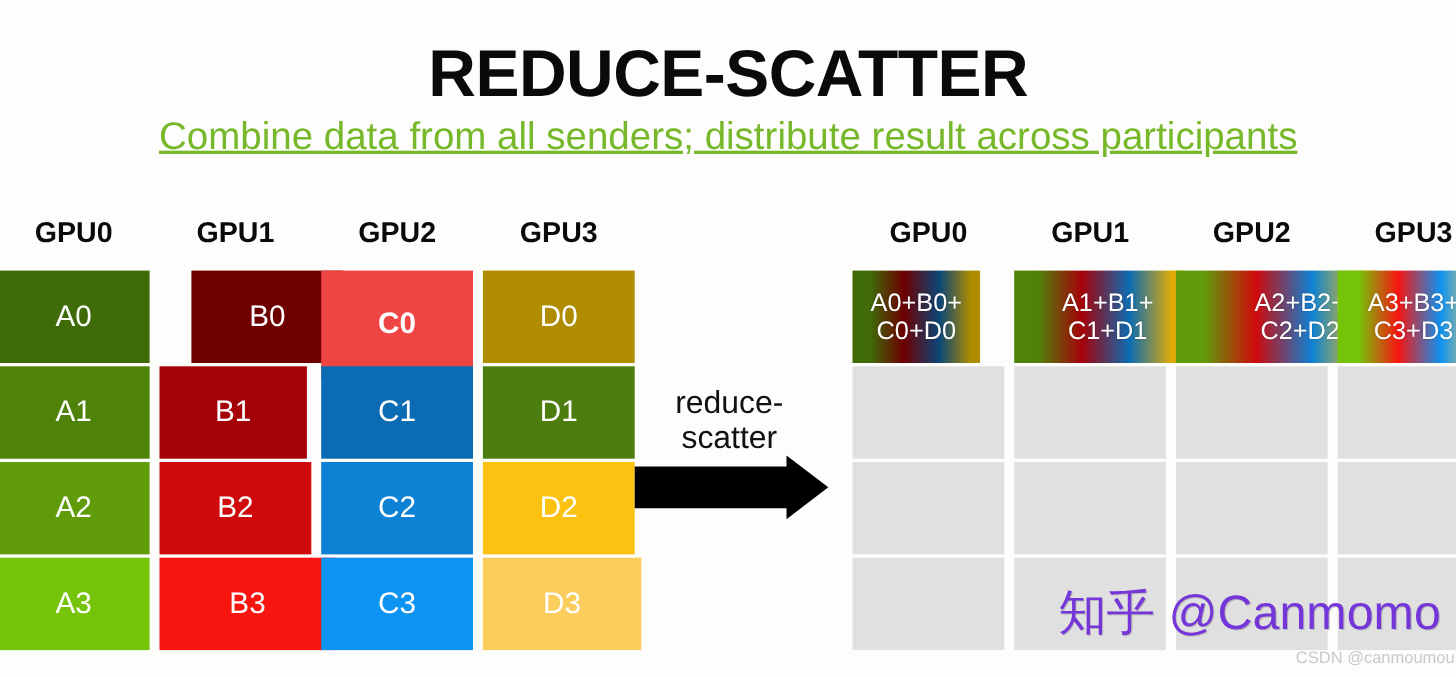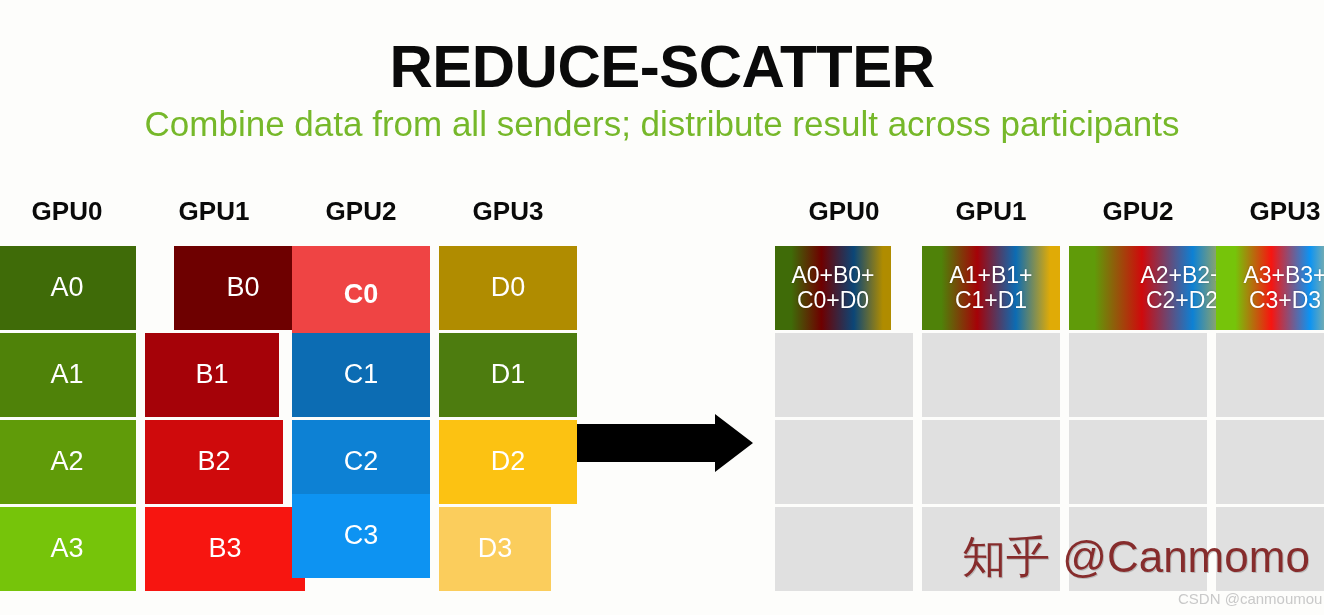--- a/index.html
+++ b/index.html
@@ -35,20 +35,21 @@
     position: absolute;
     top: 104px;
     left: 0;
     width: 1324px;
     text-align: center;
     font-size: 35px;
     font-weight: normal;
     color: #76b82a;
     font-family: "Liberation Sans", sans-serif;
     white-space: nowrap;
+    text-decoration: underline;
   }
 
   
   .grid {
     position: absolute;
   }
   #left-grid  { left: -2px;  top: 196px; }
   #right-grid { left: 775px; top: 196px; }
 
   .col-headers {
@@ -111,21 +112,21 @@
     width: 180px;
     height: 62px;
   }
 
   
   #zhihu-watermark {
     position: absolute;
     left: 962px;
     top: 528px;
     font-size: 44px;
-    color: #7f1d1d;
+    color: #6d28d9;
     opacity: 0.92;
     font-family: "Liberation Sans", sans-serif;
     white-space: nowrap;
     text-shadow: 1px 1px 0 rgba(150,150,150,0.55);
     pointer-events: none;
   }
   #csdn-watermark {
     position: absolute;
     left: 1178px;
     top: 590px;
@@ -154,29 +155,31 @@
       <div class="cell single" style="left: 0px; top: 87px; width: 138px; height: 84px; background: rgb(79, 130, 9);">A1</div>
       <div class="cell single" style="left: 0px; top: 174px; width: 138px; height: 84px; background: rgb(96, 155, 9);">A2</div>
       <div class="cell single" style="left: 0px; top: 261px; width: 138px; height: 84px; background: rgb(118, 196, 10);">A3</div>
       <div class="cell single" style="left: 147px; top: 0px; width: 138px; height: 84px; background: rgb(110, 0, 0); margin-left: 29px;">B0</div>
       <div class="cell single" style="left: 147px; top: 87px; width: 134px; height: 84px; background: rgb(165, 2, 8);">B1</div>
       <div class="cell single" style="left: 147px; top: 174px; width: 138px; height: 84px; background: rgb(207, 10, 12);">B2</div>
       <div class="cell single" style="left: 147px; top: 261px; width: 160px; height: 84px; background: rgb(247, 21, 16);">B3</div>
       <div class="cell single" style="left: 294px; top: 0px; width: 138px; height: 98px; background: #ef4444; font-weight: bold;">C0</div>
       <div class="cell single" style="left: 294px; top: 87px; width: 138px; height: 84px; background: rgb(12, 108, 179); text-align: right;">C1</div>
       <div class="cell single" style="left: 294px; top: 174px; width: 138px; height: 84px; background: rgb(13, 129, 212);">C2</div>
-      <div class="cell single" style="left: 294px; top: 248px; width: 138px; height: 84px; background: rgb(13, 147, 242);">C3</div>
+      <div class="cell single" style="left: 294px; top: 261px; width: 138px; height: 84px; background: rgb(13, 147, 242);">C3</div>
       <div class="cell single" style="left: 441px; top: 0px; width: 138px; height: 84px; background: rgb(176, 140, 0);">D0</div>
       <div class="cell single" style="left: 441px; top: 87px; width: 138px; height: 84px; background: #4d7c0f;">D1</div>
       <div class="cell single" style="left: 441px; top: 174px; width: 138px; height: 84px; background: rgb(252, 194, 18);">D2</div>
-      <div class="cell single" style="left: 441px; top: 261px; width: 112px; height: 84px; background: rgb(251, 205, 92);">D3</div>
+      <div class="cell single" style="left: 441px; top: 261px; width: 144px; height: 84px; background: rgb(251, 205, 92);">D3</div>
     </div>
 </div>
 
 <div id="arrow-label">
+  <div>reduce-</div>
+  <div>scatter</div>
 </div>
 <div id="arrow-shape">
   <svg width="180" height="62" viewBox="0 0 180 62" xmlns="http://www.w3.org/2000/svg">
     <polygon id="arrow-poly" points="2,12 140,12 140,2 178,31 140,60 140,50 2,50" fill="#000000"></polygon>
   </svg>
 </div>
 
 <div class="grid" id="right-grid">
   <div class="col-headers" id="right-headers">
       <div class="col-header" style="left: 0px; width: 138px;">GPU0</div>
@@ -187,21 +190,21 @@
   <div class="cells" id="right-cells">
       <div class="cell combo" style="left: 0px; top: 0px; width: 116px; height: 84px; background: linear-gradient(to right, rgb(63, 107, 8) 0%, rgb(63, 107, 8) 14%, rgb(110, 0, 0) 40%, rgb(11, 70, 119) 68%, rgb(176, 140, 0) 93%, rgb(176, 140, 0) 100%);">
         <div>
           <div>A0+B0+</div>
           <div>C0+D0</div>
         </div>
       </div>
       <div class="cell empty" style="left: 0px; top: 87px; width: 138px; height: 84px; background: rgb(224, 224, 224);"></div>
       <div class="cell empty" style="left: 0px; top: 174px; width: 138px; height: 84px; background: rgb(224, 224, 224);"></div>
       <div class="cell empty" style="left: 0px; top: 261px; width: 138px; height: 84px; background: rgb(224, 224, 224);"></div>
-      <div class="cell combo" style="left: 147px; top: 0px; width: 138px; height: 84px; background: linear-gradient(to right, rgb(79, 130, 9) 0%, rgb(79, 130, 9) 14%, rgb(165, 2, 8) 40%, rgb(12, 108, 179) 68%, rgb(224, 171, 6) 93%, rgb(224, 171, 6) 100%);">
+      <div class="cell combo" style="left: 147px; top: 0px; width: 138px; height: 84px; background: linear-gradient(to right, rgb(79, 130, 9) 0%, rgb(79, 130, 9) 14%, rgb(165, 2, 8) 40%, rgb(12, 108, 179) 68%, rgb(224, 171, 6) 93%, rgb(224, 171, 6) 100%); padding-left: 16px;">
         <div>
           <div>A1+B1+</div>
           <div>C1+D1</div>
         </div>
       </div>
       <div class="cell empty" style="left: 147px; top: 87px; width: 138px; height: 84px; background: rgb(224, 224, 224);"></div>
       <div class="cell empty" style="left: 147px; top: 174px; width: 138px; height: 84px; background: rgb(224, 224, 224);"></div>
       <div class="cell empty" style="left: 147px; top: 261px; width: 138px; height: 84px; background: rgb(224, 224, 224);"></div>
       <div class="cell combo" style="left: 294px; top: 0px; width: 138px; height: 84px; background: linear-gradient(to right, rgb(96, 155, 9) 0%, rgb(96, 155, 9) 14%, rgb(207, 10, 12) 40%, rgb(13, 129, 212) 68%, rgb(252, 194, 18) 93%, rgb(252, 194, 18) 100%); padding-left: 44px;">
         <div>

